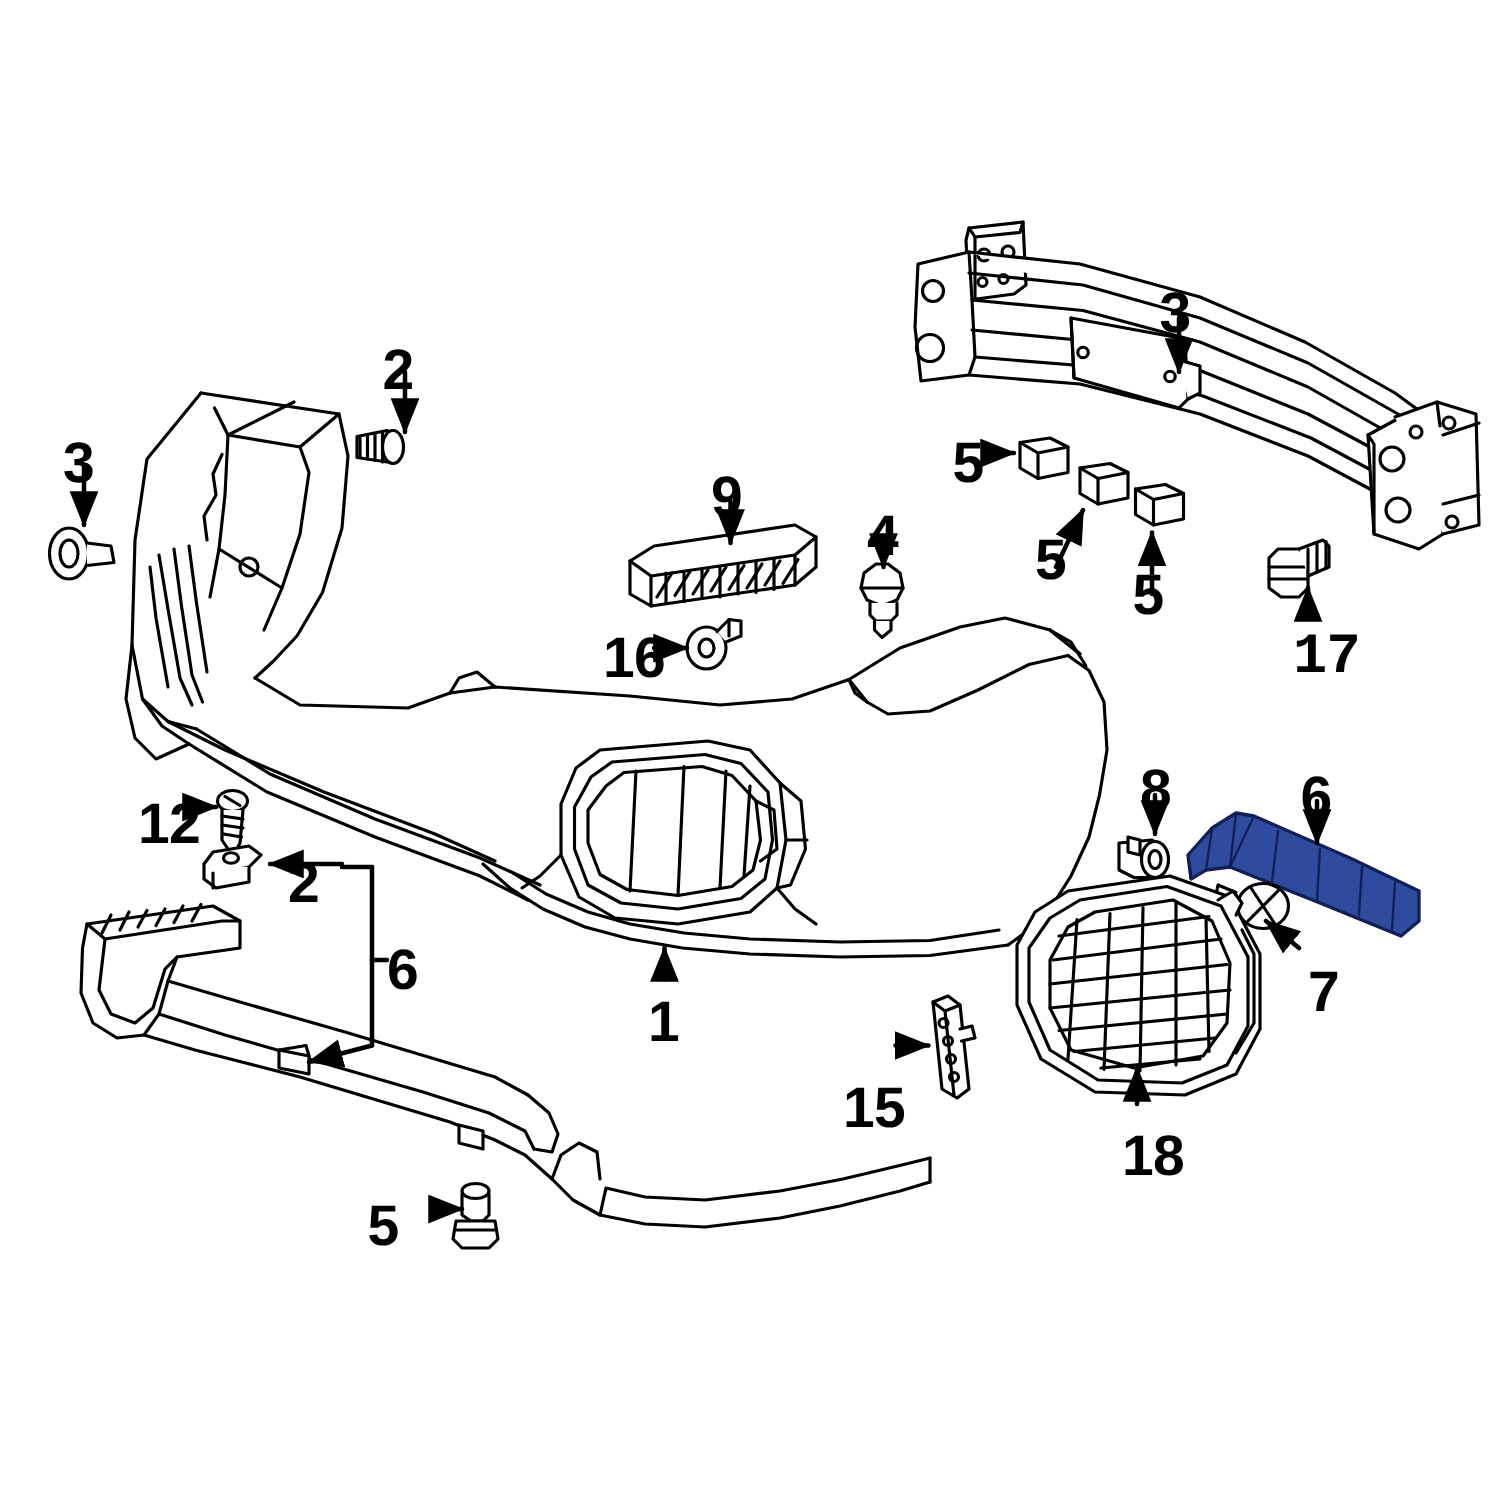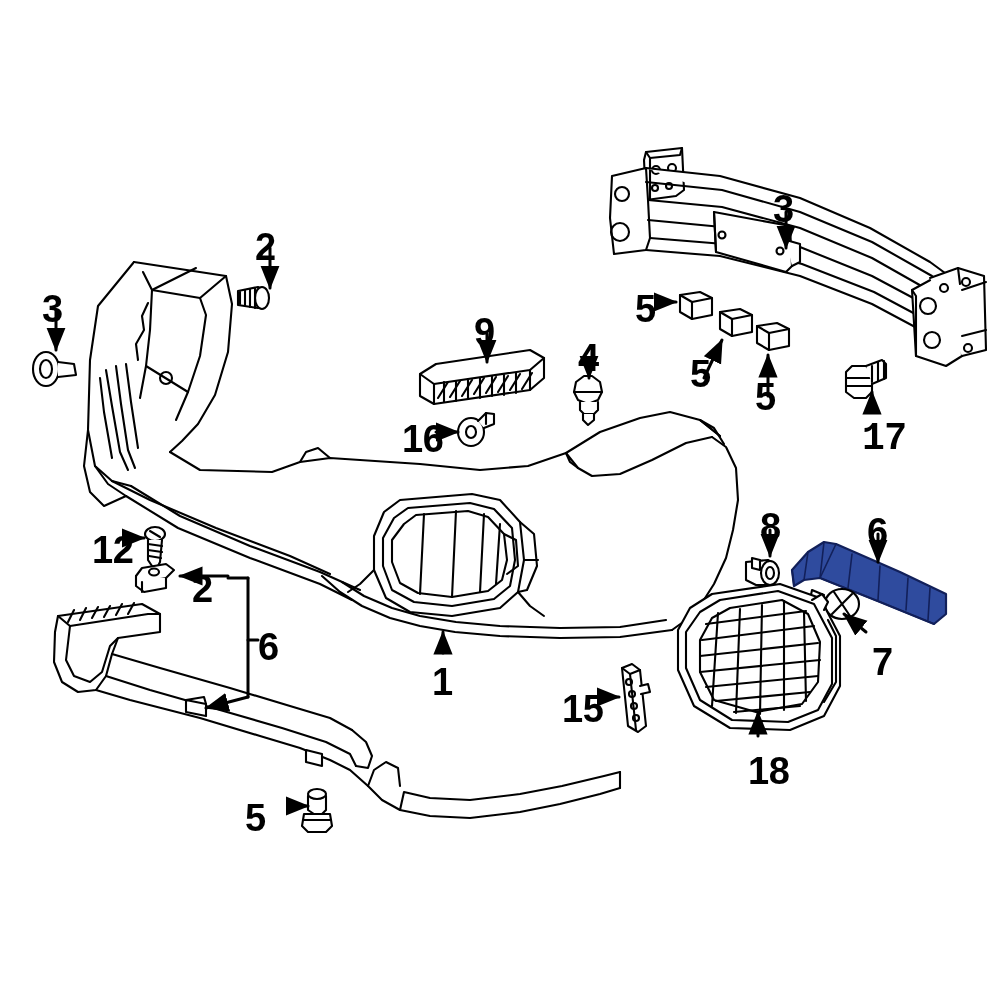--- a/index.html
+++ b/index.html
@@ -395,18 +395,18 @@
   <div class="callout-label" style="left:755px; top:378px;">5</div>
   <div class="callout-label" style="left:867px; top:513px;">6</div>
   <div class="callout-label" style="left:872px; top:643px;">7</div>
   <div class="callout-label" style="left:760px; top:508px;">8</div>
   <div class="callout-label" style="left:474px; top:313px;">9</div>
   <div class="callout-label" style="left:402px; top:420px;">16</div>
   <div class="callout-label" style="left:258px; top:628px;">6</div>
   <div class="callout-label" style="left:92px; top:531px;">12</div>
   <div class="callout-label" style="left:192px; top:570px;">2</div>
   <div class="callout-label" style="left:245px; top:799px;">5</div>
-  <div class="callout-label" style="left:562px; top:690px;">15</div>
+  <div class="callout-label" style="left:562px; top:720px;">15</div>
   <div class="callout-label" style="left:773px; top:190px;">3</div>
   <div class="callout-label" style="left:862px; top:420px;font-family:Liberation Mono, monospace;">17</div>
   <div class="callout-label" style="left:748px; top:752px;">18</div>
 
 </div>
 
 </body></html>

